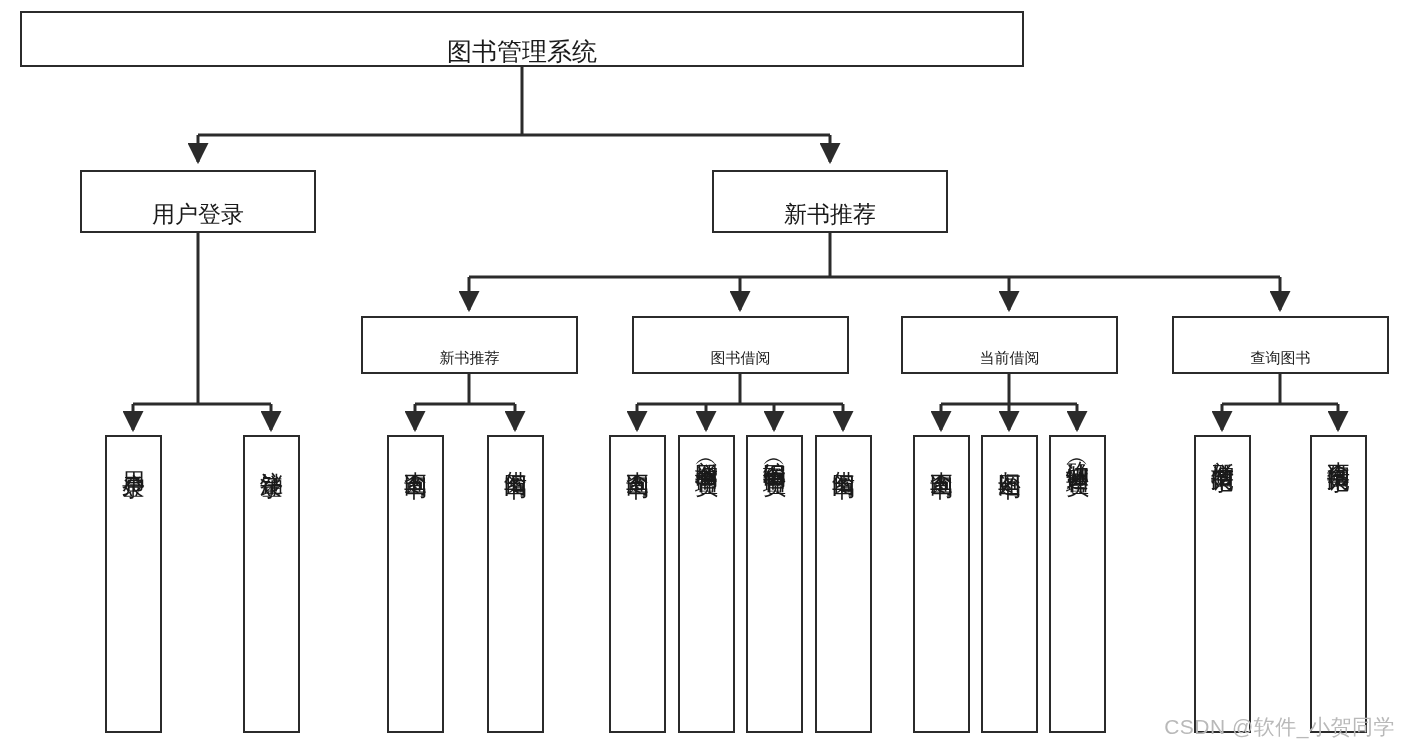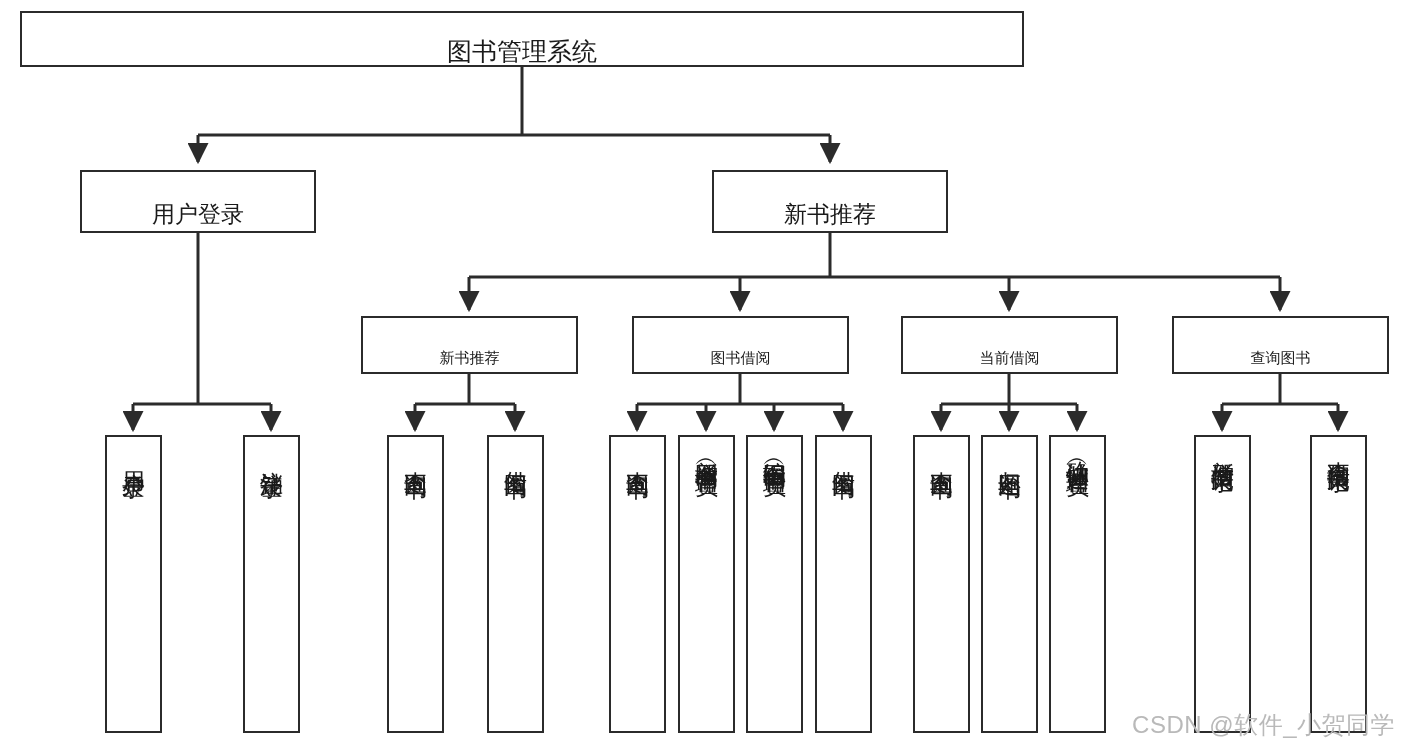--- a/index.html
+++ b/index.html
@@ -62,21 +62,21 @@
     line-height: 1;
     white-space: nowrap;
     margin-top: 16px;
   }
   .node.vert.tall .lbl { margin-top: 6px; }
 
   .watermark {
     position: absolute;
     right: 10px;
     bottom: 6px;
-    font-size: 24px;
+    font-size: 21px;
     color: #b9b9b9;
     letter-spacing: 0.5px;
     z-index: 5;
     white-space: nowrap;
   }
 </style>
 </head>
 <body>
 
 <div id="canvas">

